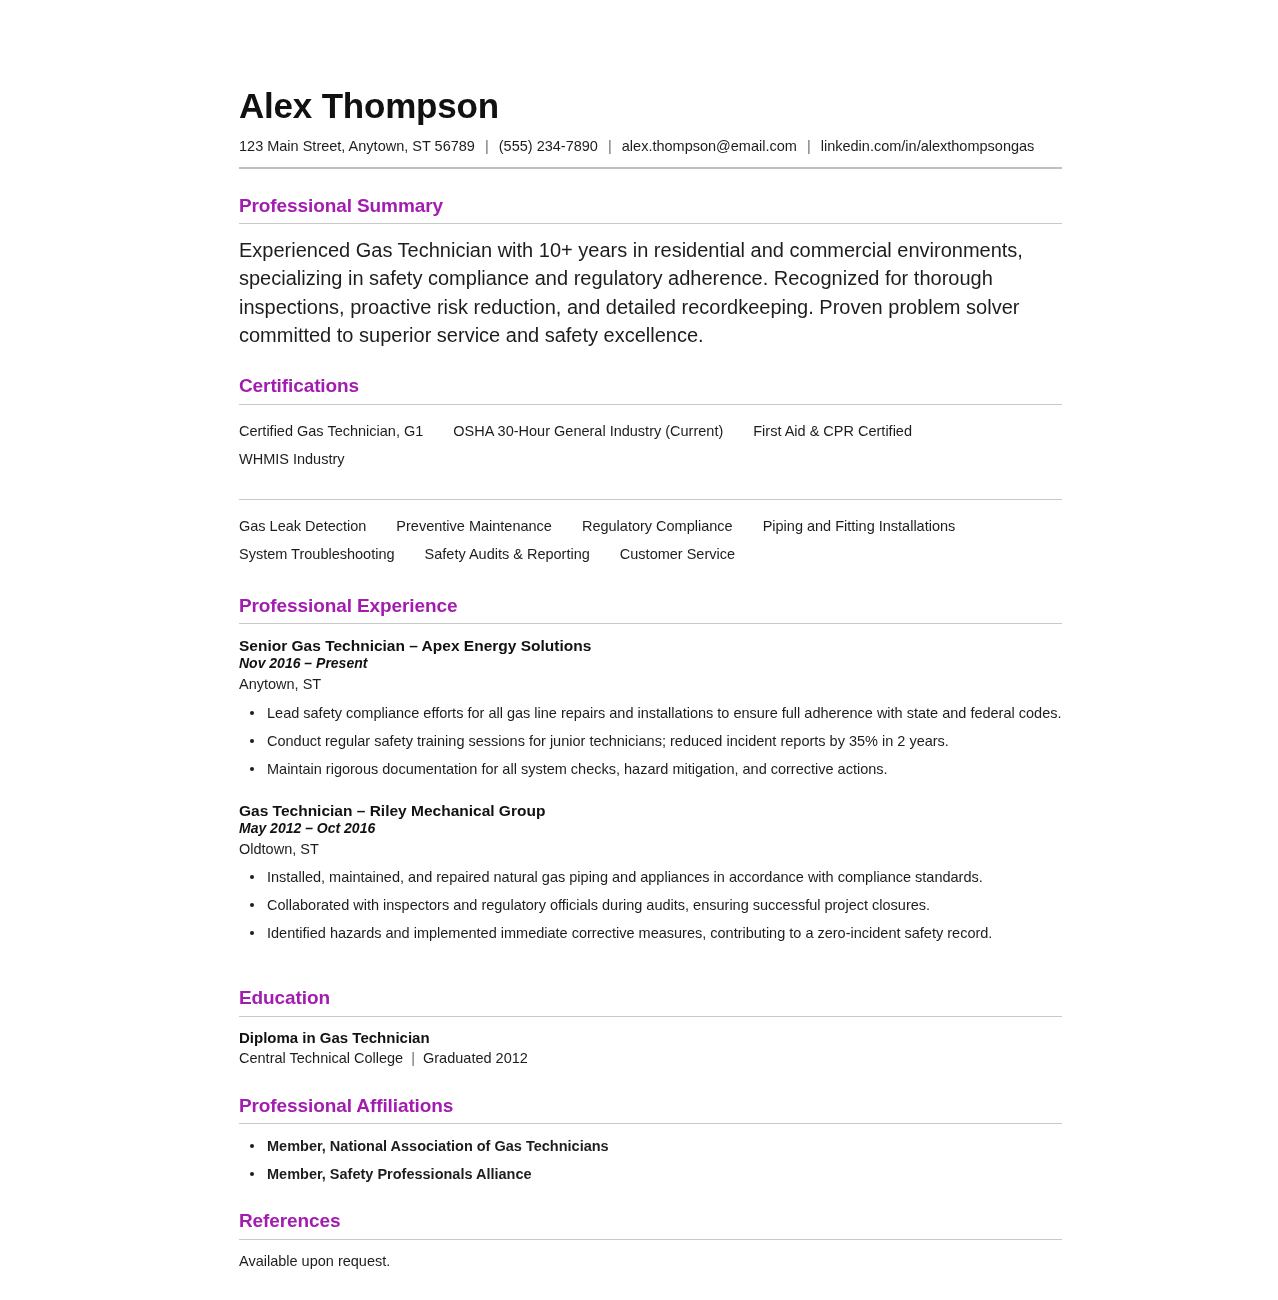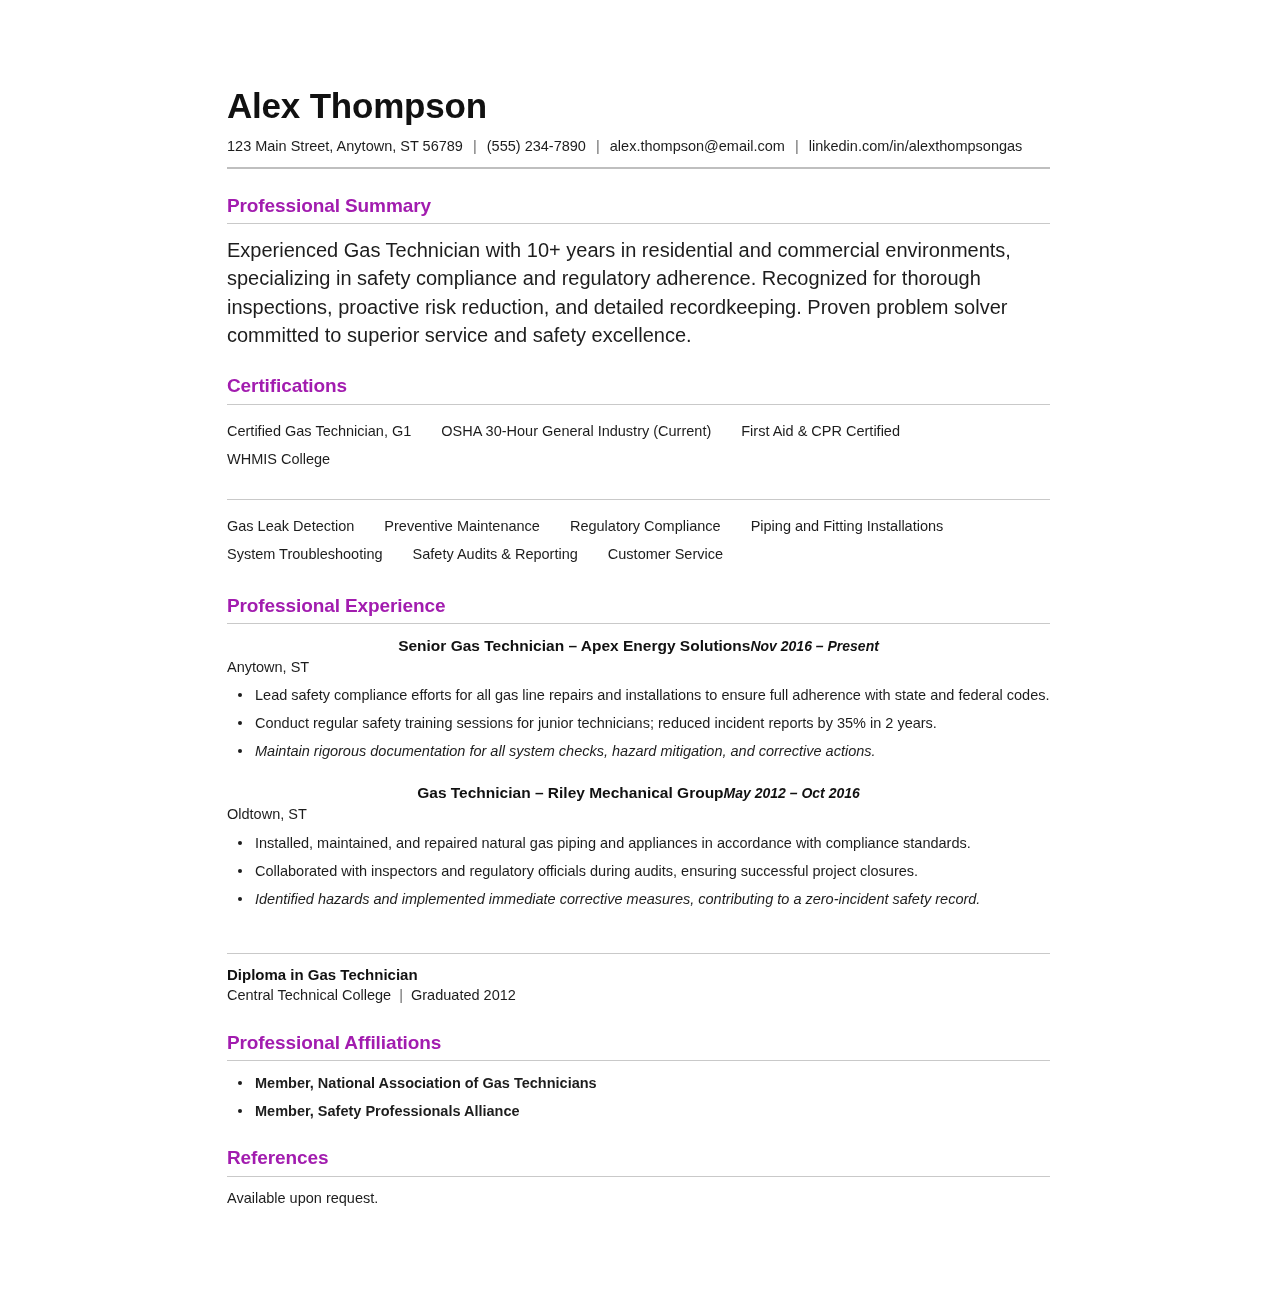--- a/index.html
+++ b/index.html
@@ -13,20 +13,21 @@
     font-family: "Liberation Sans", sans-serif;
     color: #1a1a1a;
     -webkit-font-smoothing: antialiased;
   }
   .page {
     position: relative;
     width: 1182px;
     height: 1300px;
     background: #ffffff;
     box-sizing: border-box;
+    margin-left: 12px;
   }
   .resume {
     position: absolute;
     left: 227px;
     top: 88px;
     width: 823px;
   }
 
   
   .name {
@@ -97,22 +98,23 @@
     margin-right: 30px;
     white-space: nowrap;
   }
 
   
   .job { margin-bottom: 4px; }
   .job + .job { margin-top: 22px; }
 
   .job-head {
     display: flex;
-    justify-content: center;
+    justify-content: flex-end;
     align-items: baseline;
+    flex-direction: column;
   }
   .job-title {
     font-size: 15.5px;
     font-weight: bold;
     color: #111111;
     line-height: 1.25;
   }
   .job-dates {
     font-size: 14px;
     font-weight: bold;
@@ -134,21 +136,21 @@
     list-style: none;
   }
   ul.bullets li {
     position: relative;
     font-size: 14.5px;
     line-height: 1.38;
     color: #1d1d1d;
     margin-bottom: 8px;
     padding-left: 0;
   }
-  ul.bullets li:last-child { margin-bottom: 0; font-style: italic; }
+  ul.bullets li:last-child { margin-bottom: 0; }
   ul.bullets li::before {
     content: "";
     position: absolute;
     left: -17px;
     top: 8px;
     width: 4px;
     height: 4px;
     border-radius: 50%;
     background: #1d1d1d;
   }
@@ -228,21 +230,21 @@
       <p class="summary-text">Experienced Gas Technician with 10+ years in residential and commercial environments, specializing in safety compliance and regulatory adherence. Recognized for thorough inspections, proactive risk reduction, and detailed recordkeeping. Proven problem solver committed to superior service and safety excellence.</p>
     </div>
 
     <div class="section">
       <h2 class="section-title">Certifications</h2>
       <hr class="section-rule">
       <ul class="inline-list">
         <li>Certified Gas Technician, G1</li>
         <li>OSHA 30-Hour General Industry (Current)</li>
         <li>First Aid &amp; CPR Certified</li>
-        <li>WHMIS College</li>
+        <li>WHMIS Industry</li>
       </ul>
     </div>
 
     <div class="section">
       <hr class="section-rule">
       <ul class="inline-list">
         <li>Gas Leak Detection</li>
         <li>Preventive Maintenance</li>
         <li>Regulatory Compliance</li>
         <li>Piping and Fitting Installations</li>
@@ -277,20 +279,21 @@
         <div class="job-location">Oldtown, ST</div>
         <ul class="bullets">
           <li>Installed, maintained, and repaired natural gas piping and appliances in accordance with compliance standards.</li>
           <li>Collaborated with inspectors and regulatory officials during audits, ensuring successful project closures.</li>
           <li>Identified hazards and implemented immediate corrective measures, contributing to a zero-incident safety record.</li>
         </ul>
       </div>
     </div>
 
     <div class="section big-top">
+      <h2 class="section-title">Education</h2>
       <hr class="section-rule">
       <div class="edu-degree">Diploma in Gas Technician</div>
       <div class="edu-meta">
         <span>Central Technical College</span>
         <span class="edu-sep">|</span>
         <span>Graduated 2012</span>
       </div>
     </div>
 
     <div class="section">

